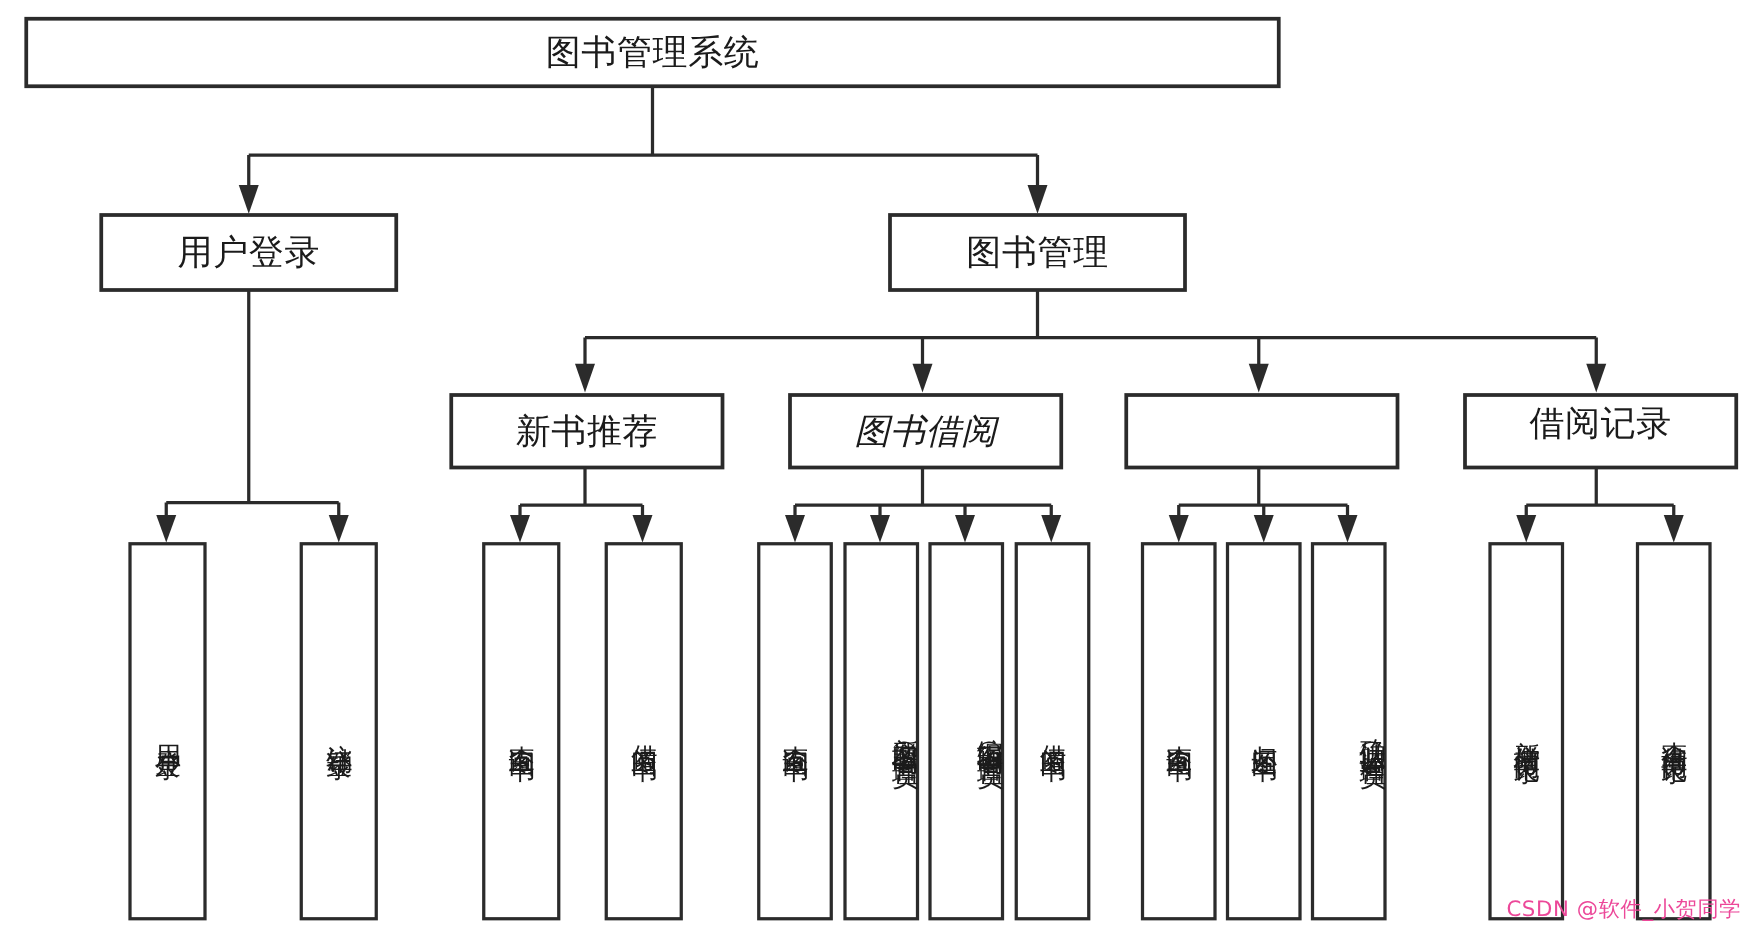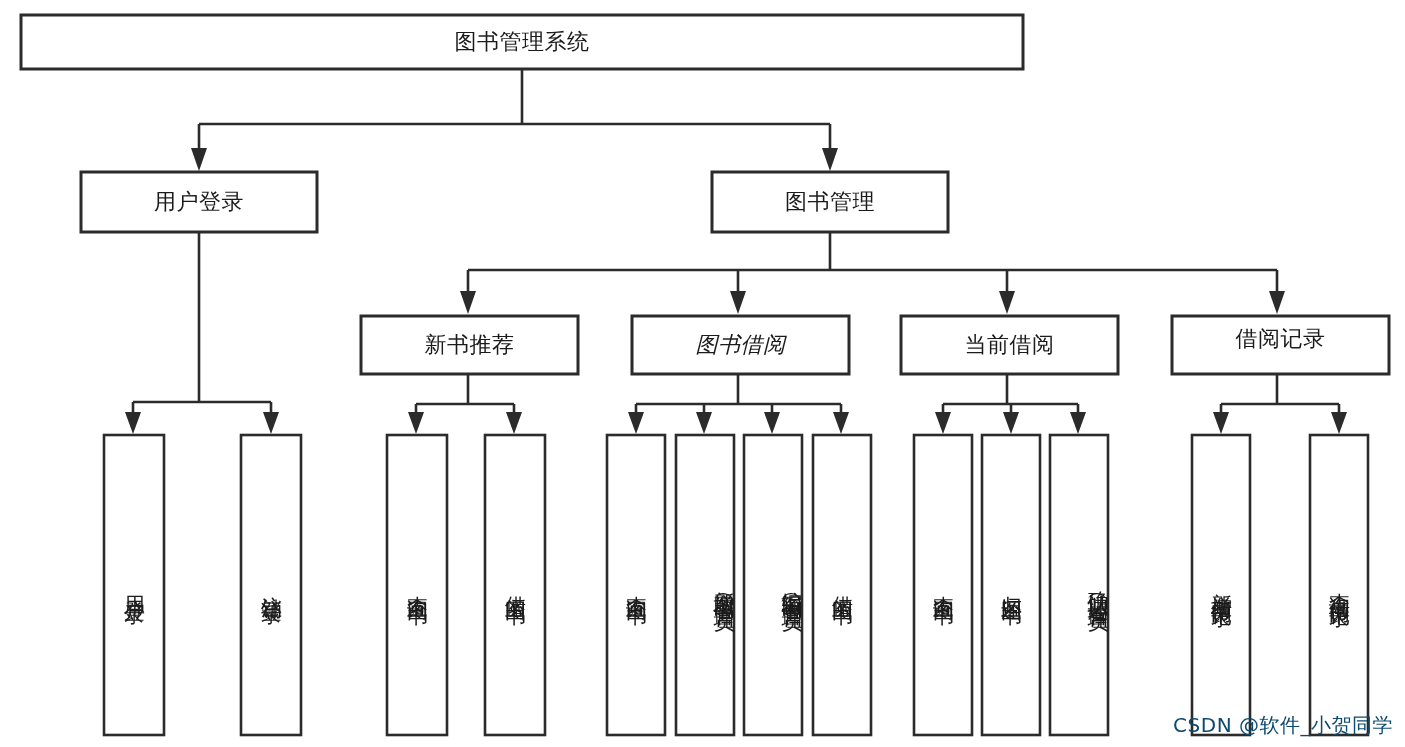--- a/index.html
+++ b/index.html
@@ -45,21 +45,21 @@
   .arrow-head {
     fill: #2b2b2b;
     stroke: none;
   }
   .node-label {
     position: absolute;
     display: flex;
     align-items: center;
     justify-content: center;
     color: #1b1b1b;
-    font-size: 22px;
+    font-size: 28px;
     line-height: 1.15;
     letter-spacing: 0.5px;
     white-space: nowrap;
     pointer-events: none;
   }
   .node-label.vertical {
     writing-mode: vertical-rl;
     text-orientation: upright;
     font-size: 21px;
     letter-spacing: 3px;
@@ -69,22 +69,22 @@
     box-sizing: border-box;
   }
   .node-label.vertical.center-v {
     align-items: center;
     padding-top: 0;
   }
   .watermark {
     position: absolute;
     right: 12px;
     bottom: 8px;
-    font-size: 20px;
-    color: #0c4a6e;
+    font-size: 17px;
+    color: #ec4899;
     letter-spacing: 0.5px;
     white-space: nowrap;
   }
 </style>
 </head>
 <body>
 
 <div id="diagram-root">
 
   <svg class="flow" viewBox="0 0 1405 747">
@@ -177,21 +177,20 @@
     <rect class="node-box-thin" x="1310" y="435" width="58" height="300"></rect>
   </svg>
 
   <div class="node-label" style="left:21px; top:15px; width:1002px; height:54px;">图书管理系统</div>
 
   <div class="node-label" style="left:81px; top:172px; width:236px; height:60px;">用户登录</div>
   <div class="node-label" style="left:712px; top:172px; width:236px; height:60px;">图书管理</div>
 
   <div class="node-label" style="left:361px; top:316px; width:217px; height:58px;">新书推荐</div>
   <div class="node-label" style="left:632px; top:316px; width:217px; height:58px;font-style:italic;">图书借阅</div>
-  <div class="node-label" style="left:901px; top:316px; width:217px; height:58px;">当前借阅</div>
   <div class="node-label" style="left:1172px; top:316px; width:217px; height:46px;">借阅记录</div>
 
   <div class="node-label vertical center-v" style="left:104px; top:435px; width:60px; height:300px;">用户登录</div>
   <div class="node-label vertical center-v" style="left:241px; top:435px; width:60px; height:300px;">注销登录</div>
 
   <div class="node-label vertical center-v" style="left:387px; top:435px; width:60px; height:300px;">查询图书</div>
   <div class="node-label vertical center-v" style="left:485px; top:435px; width:60px; height:300px;">借阅图书</div>
 
   <div class="node-label vertical center-v" style="left:607px; top:435px; width:58px; height:300px;">查询图书</div>
   <div class="node-label vertical" style="left:676px; top:435px; width:58px; height:300px;">新增图书（管理员）</div>

